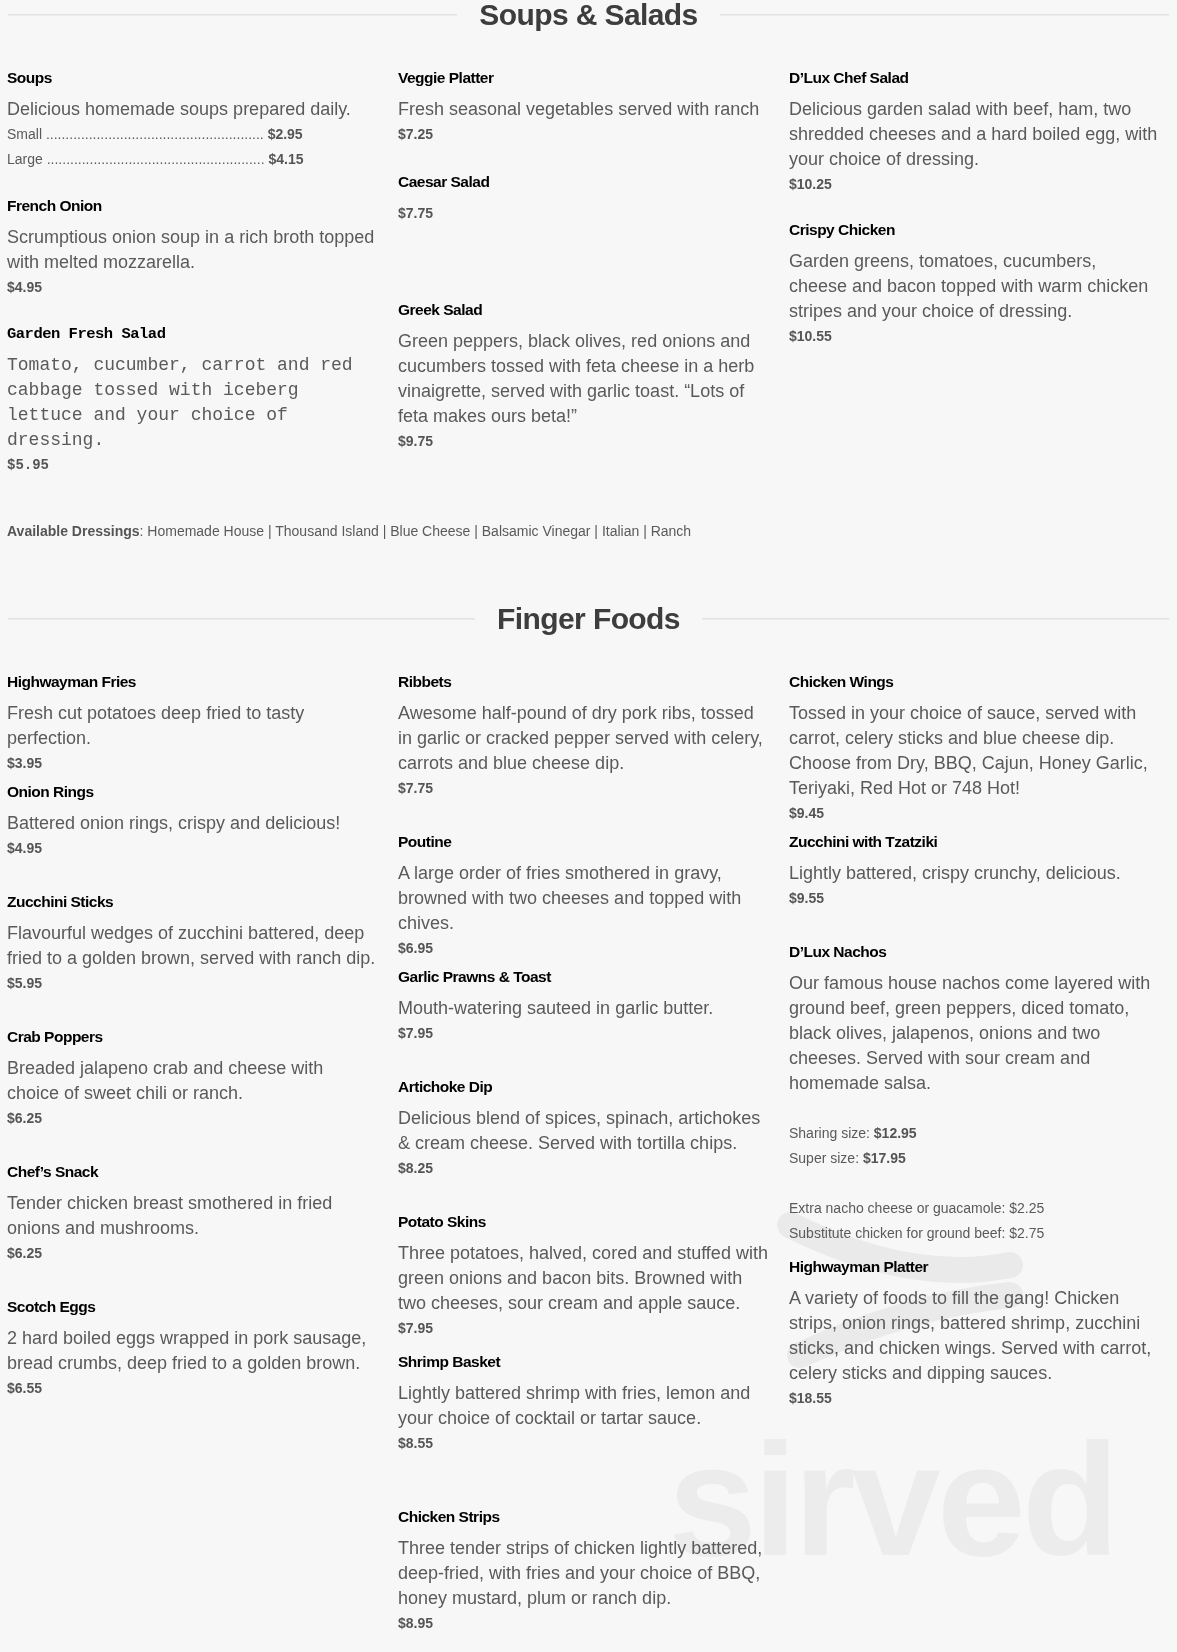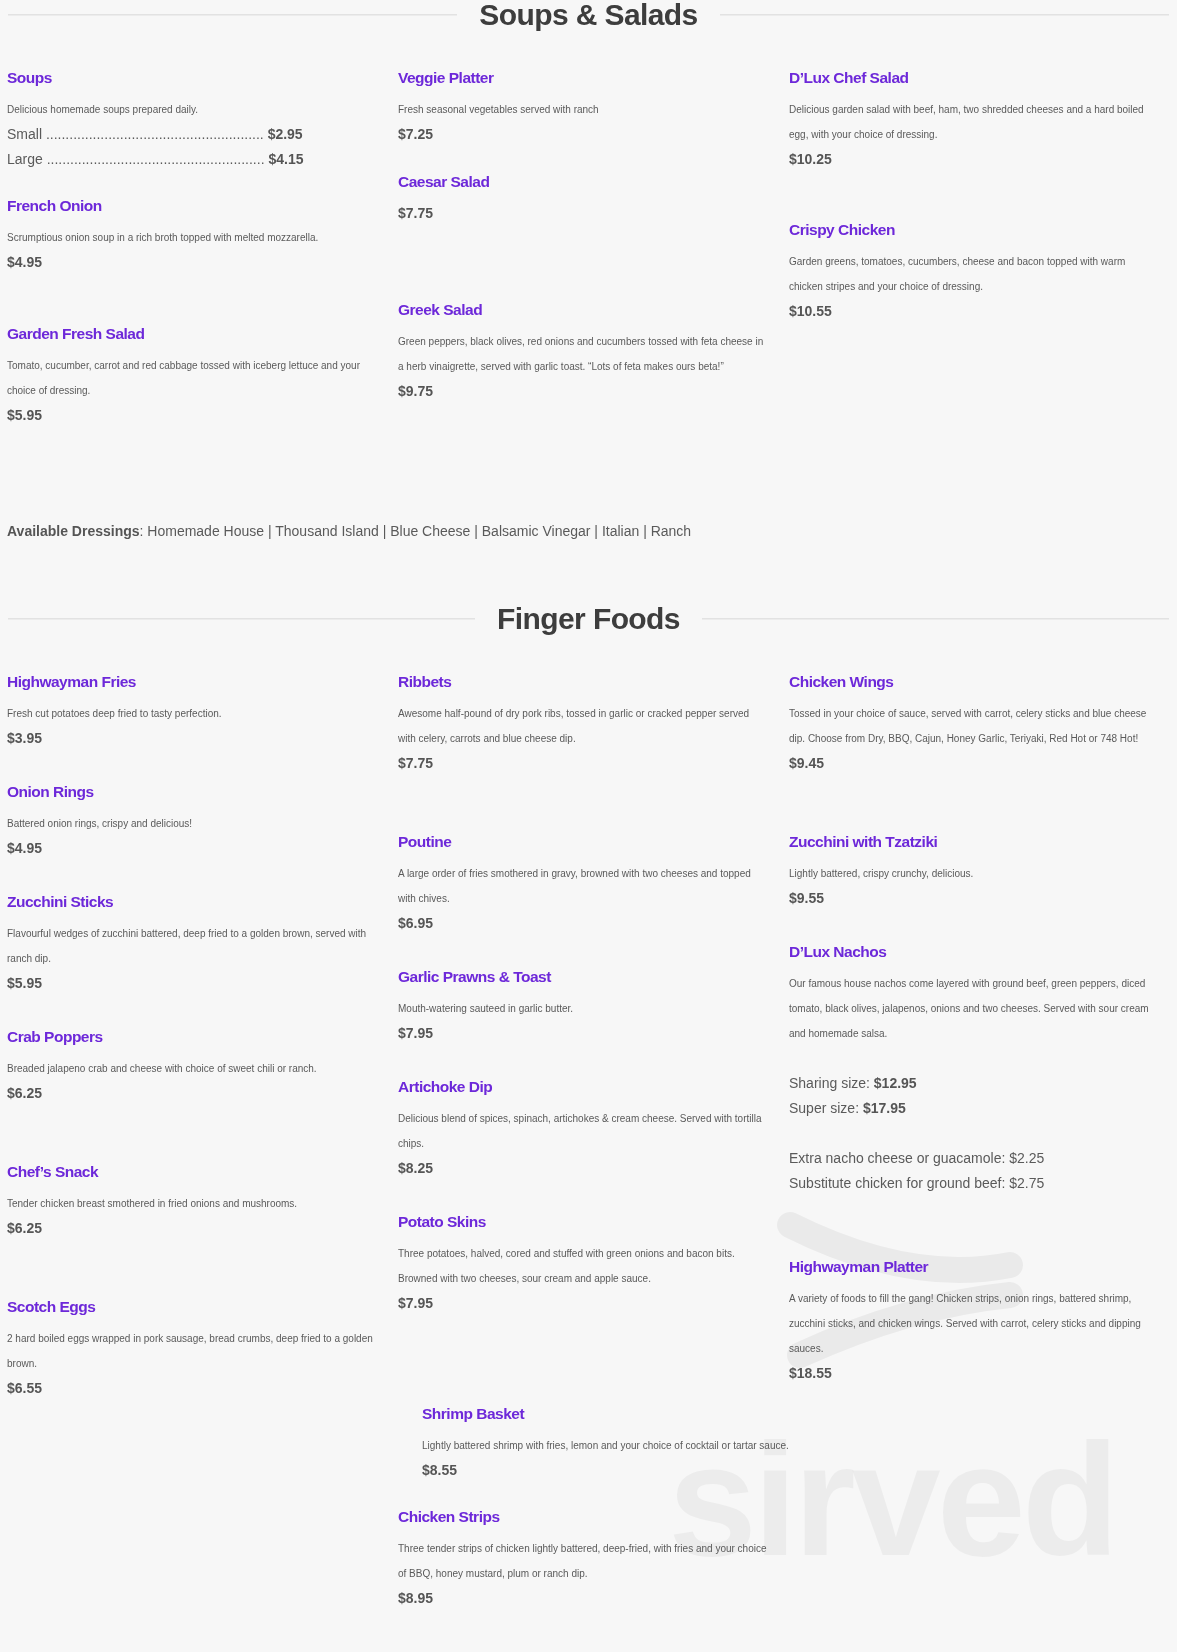--- a/index.html
+++ b/index.html
@@ -14,24 +14,24 @@
     display: flex; align-items: center;
   }
   .rule { flex: 1; height: 0; border-top: 1px solid #e2e2e2; border-bottom: 1px solid #ececec; }
   .section-title {
     padding: 0 22px; font-size: 30px; font-weight: bold; color: #3d3d3d;
     letter-spacing: -0.6px; white-space: nowrap;
   }
   .col { position: absolute; width: 370px; }
   .item { position: absolute; left: 0; width: 370px; }
   .item-name {
-    font-size: 15.5px; font-weight: bold; color: #6d28d9; letter-spacing: -0.5px;
+    font-size: 15.5px; font-weight: bold; color: #000000; letter-spacing: -0.5px;
     line-height: 20px; margin: 0 0 9px 0;
   }
-  .item-desc { font-size: 10px; line-height: 25px; color: #5a5a5a; }
+  .item-desc { font-size: 18px; line-height: 25px; color: #5a5a5a; }
   .item-price { font-size: 14px; line-height: 25px; font-weight: bold; color: #555; }
   .size-line { font-size: 14px; line-height: 25px; color: #5a5a5a; white-space: nowrap; }
   .size-line b { color: #555; }
   .spacer { height: 25px; }
   .dressings {
     position: absolute; left: 7px; top: 519px; font-size: 14px; line-height: 25px; color: #5a5a5a;
   }
   .dressings b { font-weight: bold; color: #555; }
   .watermark {
     position: absolute; left: 668px; top: 1420px; font-size: 160px; font-weight: bold;
@@ -61,21 +61,21 @@
     <div class="item-name">Soups</div>
     <div class="item-desc">Delicious homemade soups prepared daily.</div>
     <div class="size-line"><span>Small</span> ........................................................ <b>$2.95</b></div>
     <div class="size-line"><span>Large</span> ........................................................ <b>$4.15</b></div>
   </div>
   <div class="item" style="top:128px;">
     <div class="item-name">French Onion</div>
     <div class="item-desc">Scrumptious onion soup in a rich broth topped with melted mozzarella.</div>
     <div class="item-price">$4.95</div>
   </div>
-  <div class="item" style="top:256px;">
+  <div class="item" style="top:256px;font-family:Liberation Mono, monospace;">
     <div class="item-name">Garden Fresh Salad</div>
     <div class="item-desc">Tomato, cucumber, carrot and red cabbage tossed with iceberg lettuce and your choice of dressing.</div>
     <div class="item-price">$5.95</div>
   </div>
 </div>
 
 <div class="col" style="left:398px; top:68px;">
   <div class="item" style="top:0px;">
     <div class="item-name">Veggie Platter</div>
     <div class="item-desc">Fresh seasonal vegetables served with ranch</div>
@@ -167,21 +167,21 @@
   <div class="item" style="top:405px;">
     <div class="item-name">Artichoke Dip</div>
     <div class="item-desc">Delicious blend of spices, spinach, artichokes &amp; cream cheese. Served with tortilla chips.</div>
     <div class="item-price">$8.25</div>
   </div>
   <div class="item" style="top:540px;">
     <div class="item-name">Potato Skins</div>
     <div class="item-desc">Three potatoes, halved, cored and stuffed with green onions and bacon bits. Browned with two cheeses, sour cream and apple sauce.</div>
     <div class="item-price">$7.95</div>
   </div>
-  <div class="item" style="top:732px;margin-left:24px;">
+  <div class="item" style="top:680px;">
     <div class="item-name">Shrimp Basket</div>
     <div class="item-desc">Lightly battered shrimp with fries, lemon and your choice of cocktail or tartar sauce.</div>
     <div class="item-price">$8.55</div>
   </div>
   <div class="item" style="top:835px;">
     <div class="item-name">Chicken Strips</div>
     <div class="item-desc">Three tender strips of chicken lightly battered, deep-fried, with fries and your choice of BBQ, honey mustard, plum or ranch dip.</div>
     <div class="item-price">$8.95</div>
   </div>
 </div>

